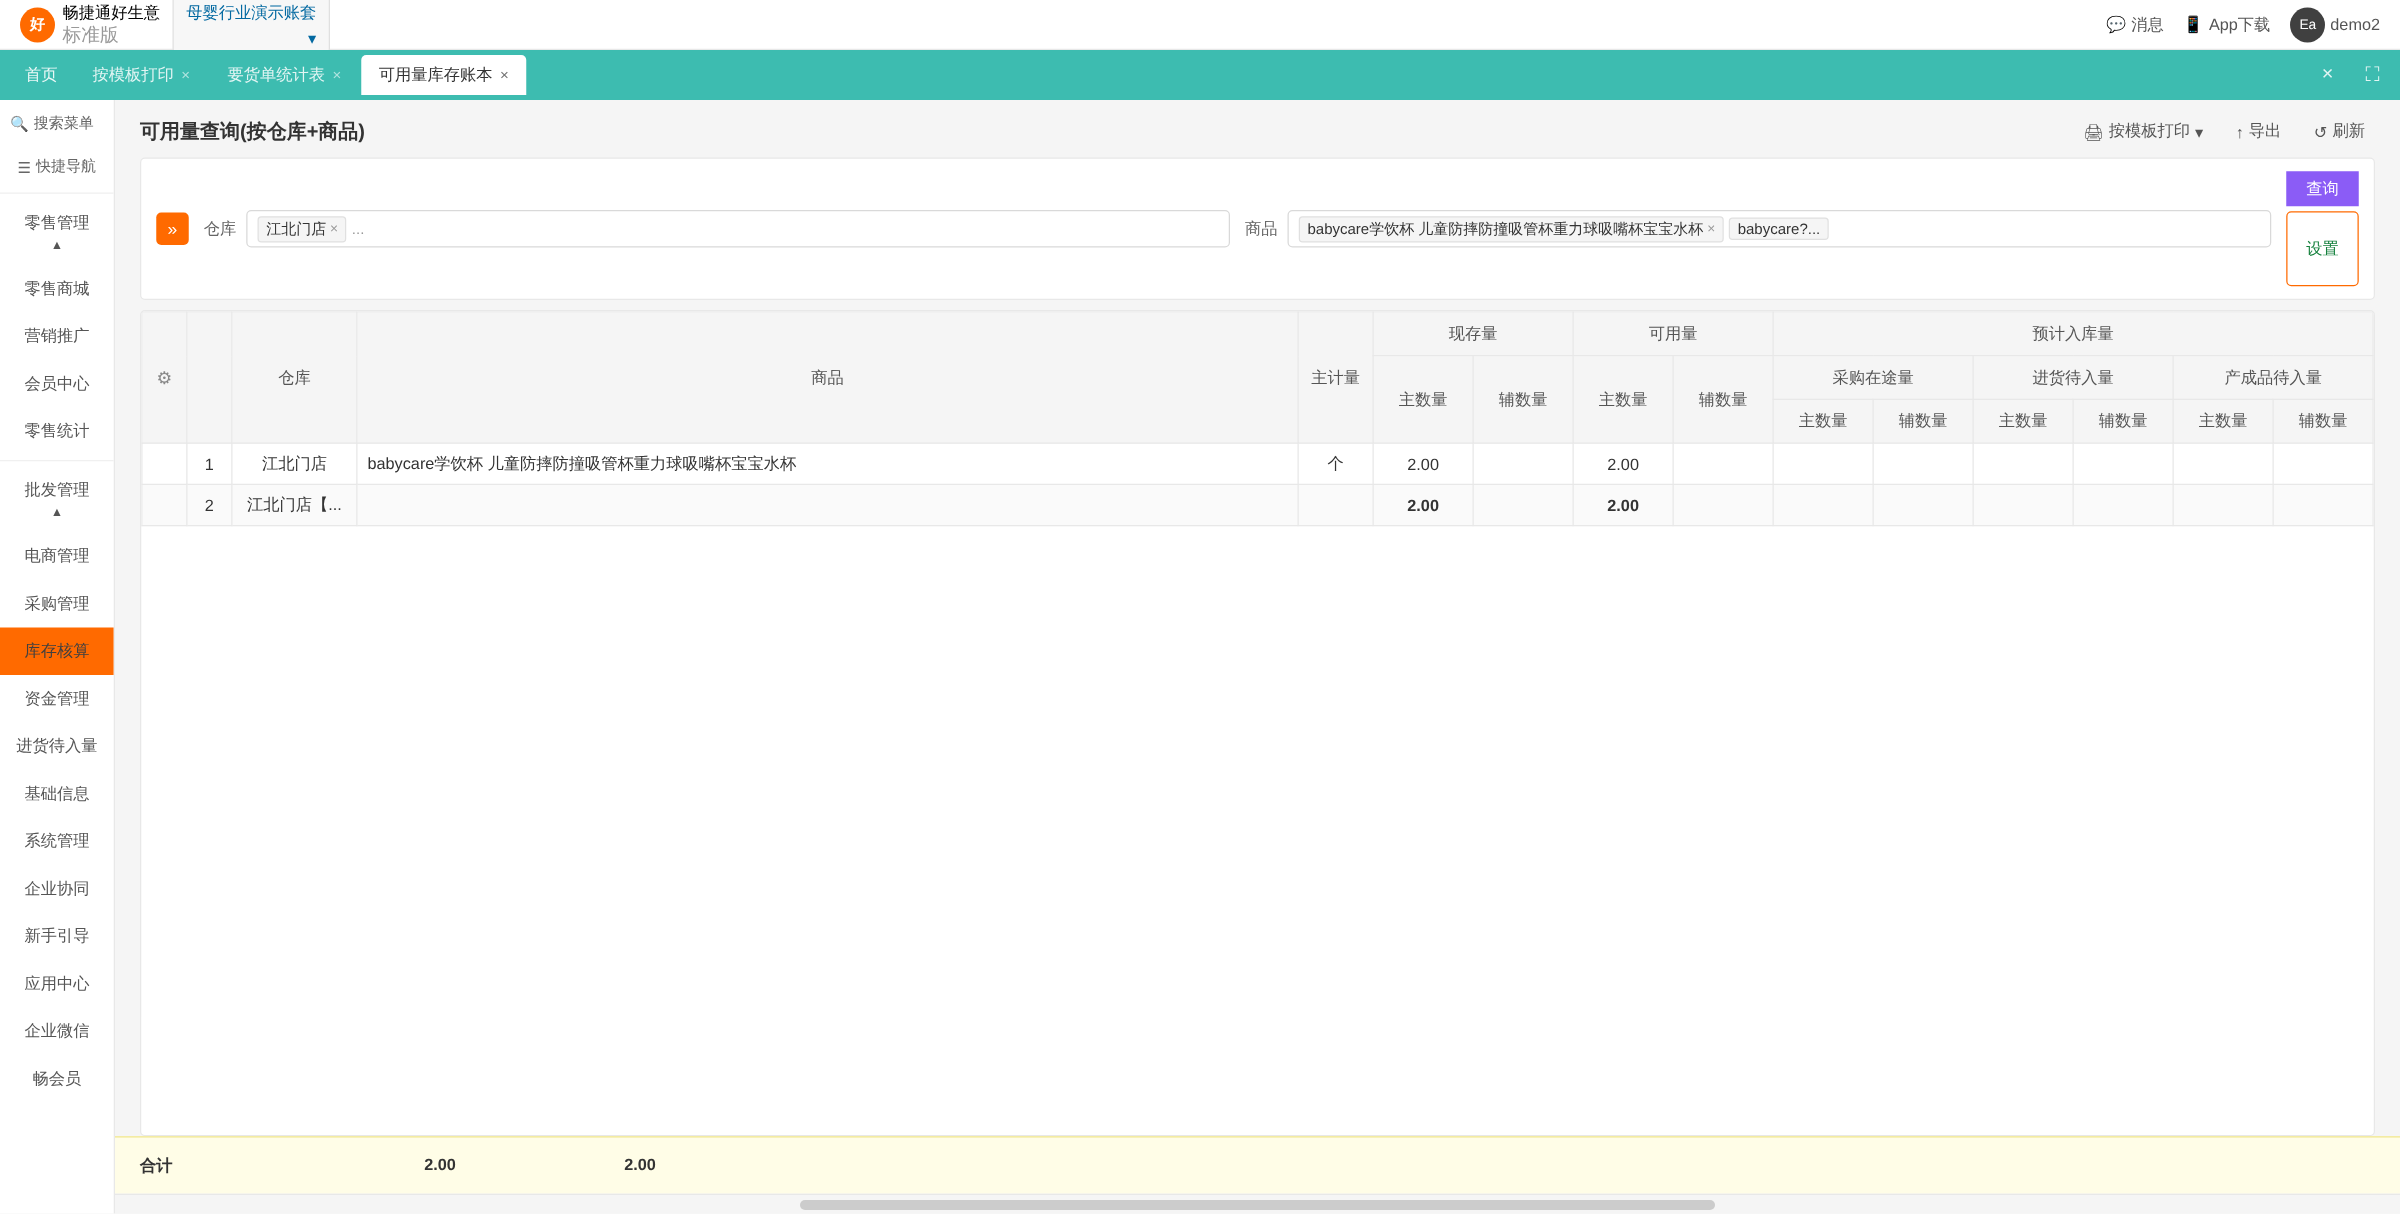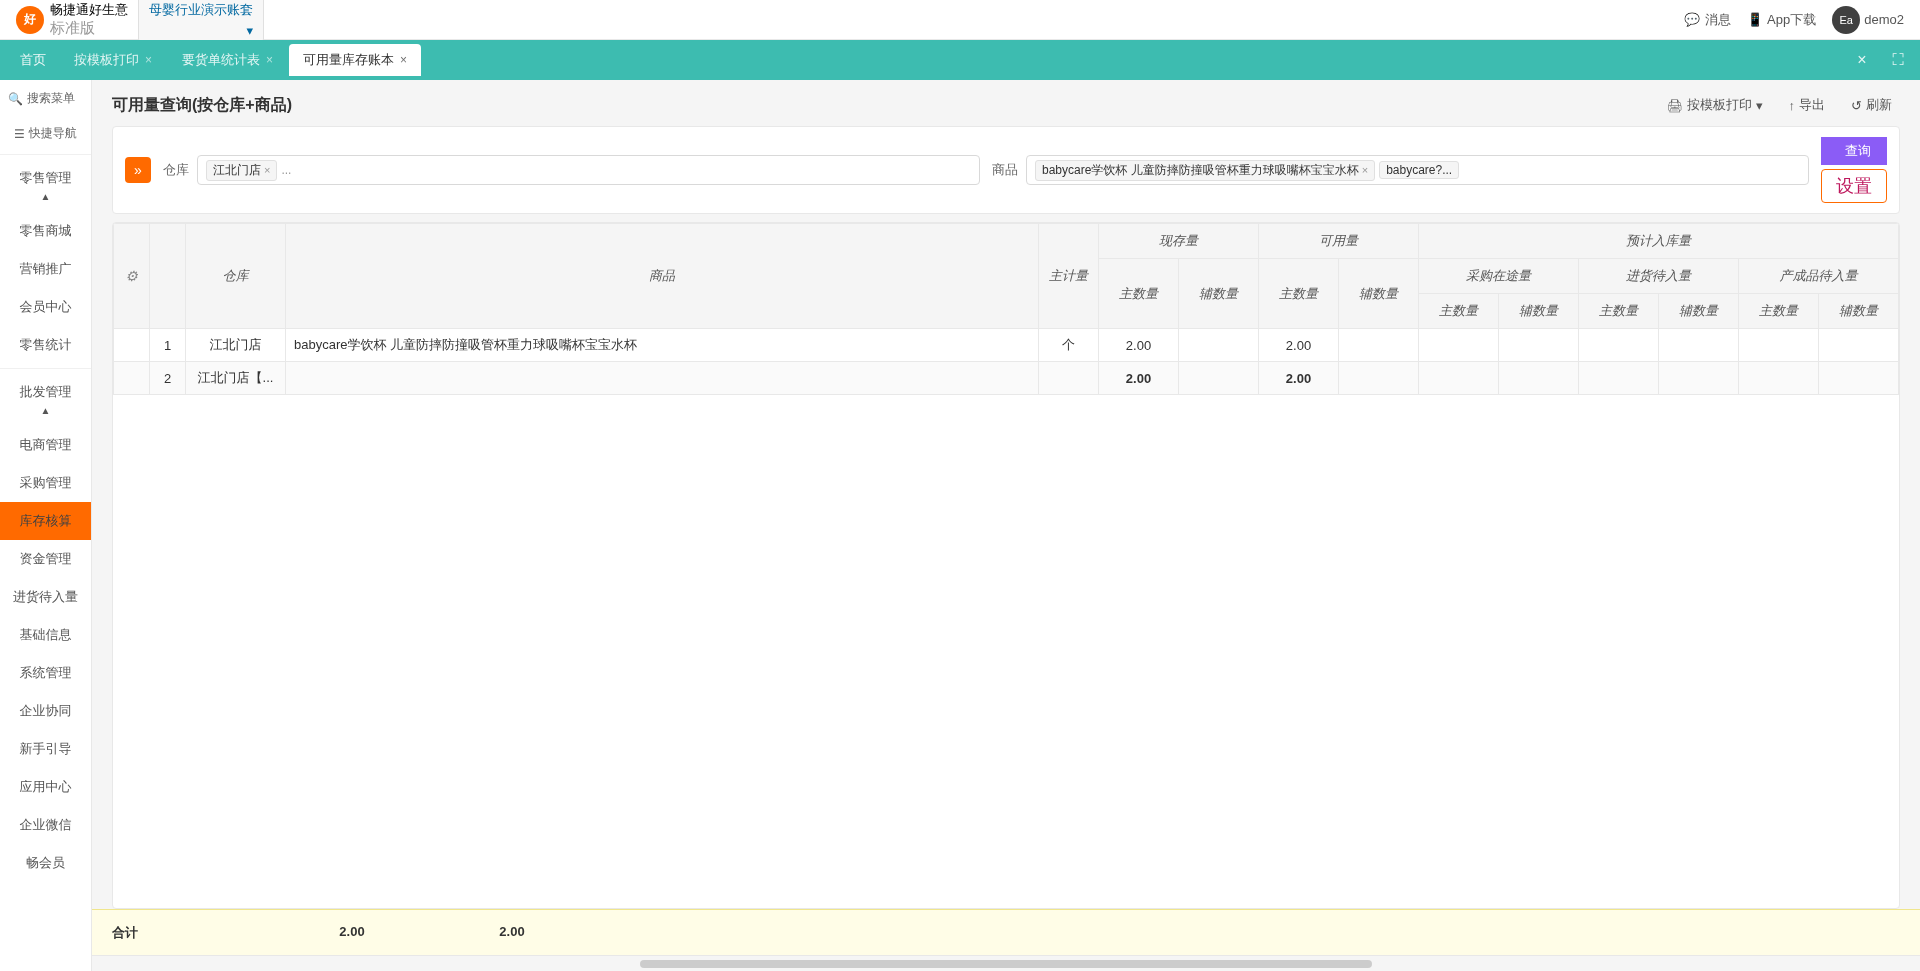--- a/index.html
+++ b/index.html
@@ -155,22 +155,22 @@
       display: flex; align-items: center; gap: 3px;
     }
     .filter-tag-close { cursor: pointer; color: #999; font-size: 11px; }
     .filter-more { color: #999; font-size: 12px; cursor: pointer; }
     .filter-actions { display: flex; flex-direction: column; gap: 4px; }
     .btn-query {
       background: #8b5cf6; color: #fff; border: none; border-radius: 0;
       padding: 5px 16px; cursor: pointer; font-size: 13px; text-align: right;
     }
     .btn-setting {
-      background: #fff; color: #be185d; border: 1px solid #ff6a00; border-radius: 4px;
-      padding: 4px 14px; cursor: pointer; font-size: 18px;
+      background: #fff; color: #15803d; border: 1px solid #ff6a00; border-radius: 4px;
+      padding: 20px 14px; cursor: pointer; font-size: 13px;
     }
 
     
     .table-area {
       flex: 1;
       margin: 0 20px;
       background: #fff;
       border: 1px solid #e8e8e8;
       border-radius: 4px;
       overflow: auto;
@@ -183,21 +183,20 @@
       font-size: 13px;
     }
     thead tr th {
       background: #f5f5f5;
       border: 1px solid #e8e8e8;
       padding: 8px 6px;
       text-align: center;
       color: #555;
       font-weight: normal;
       white-space: nowrap;
-      font-style: italic;
     }
     thead tr.header-group th {
       background: #f5f5f5;
     }
     tbody tr td {
       border: 1px solid #e8e8e8;
       padding: 7px 8px;
       text-align: center;
       color: #333;
     }

